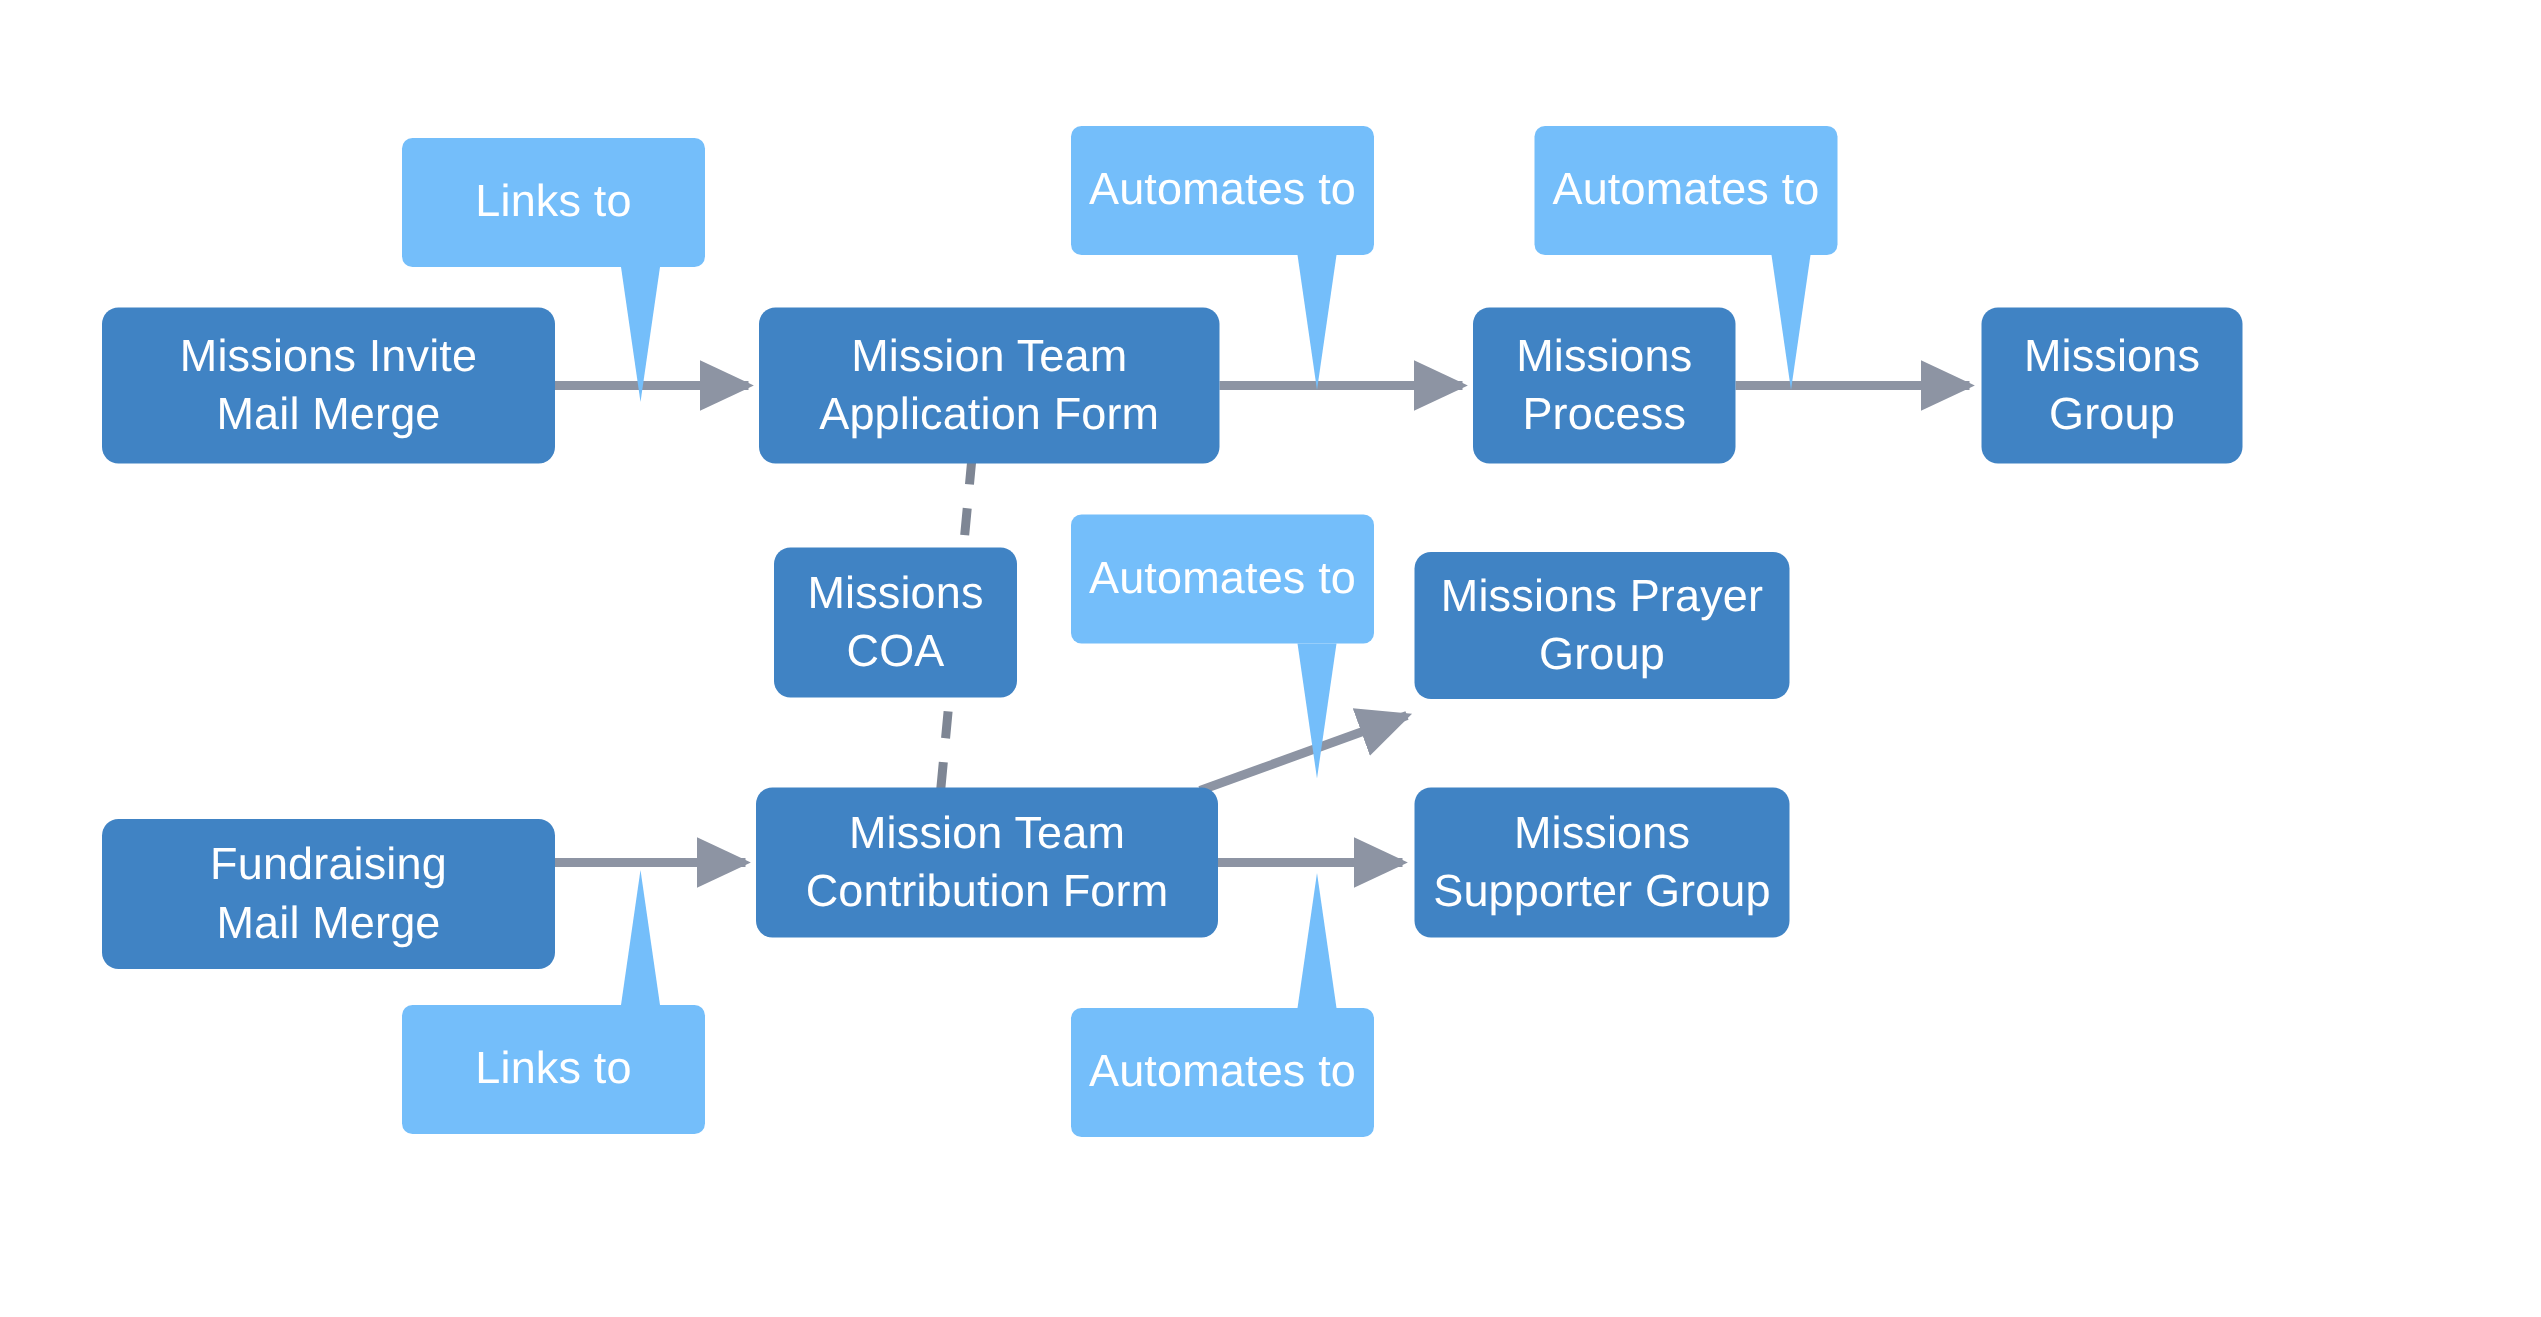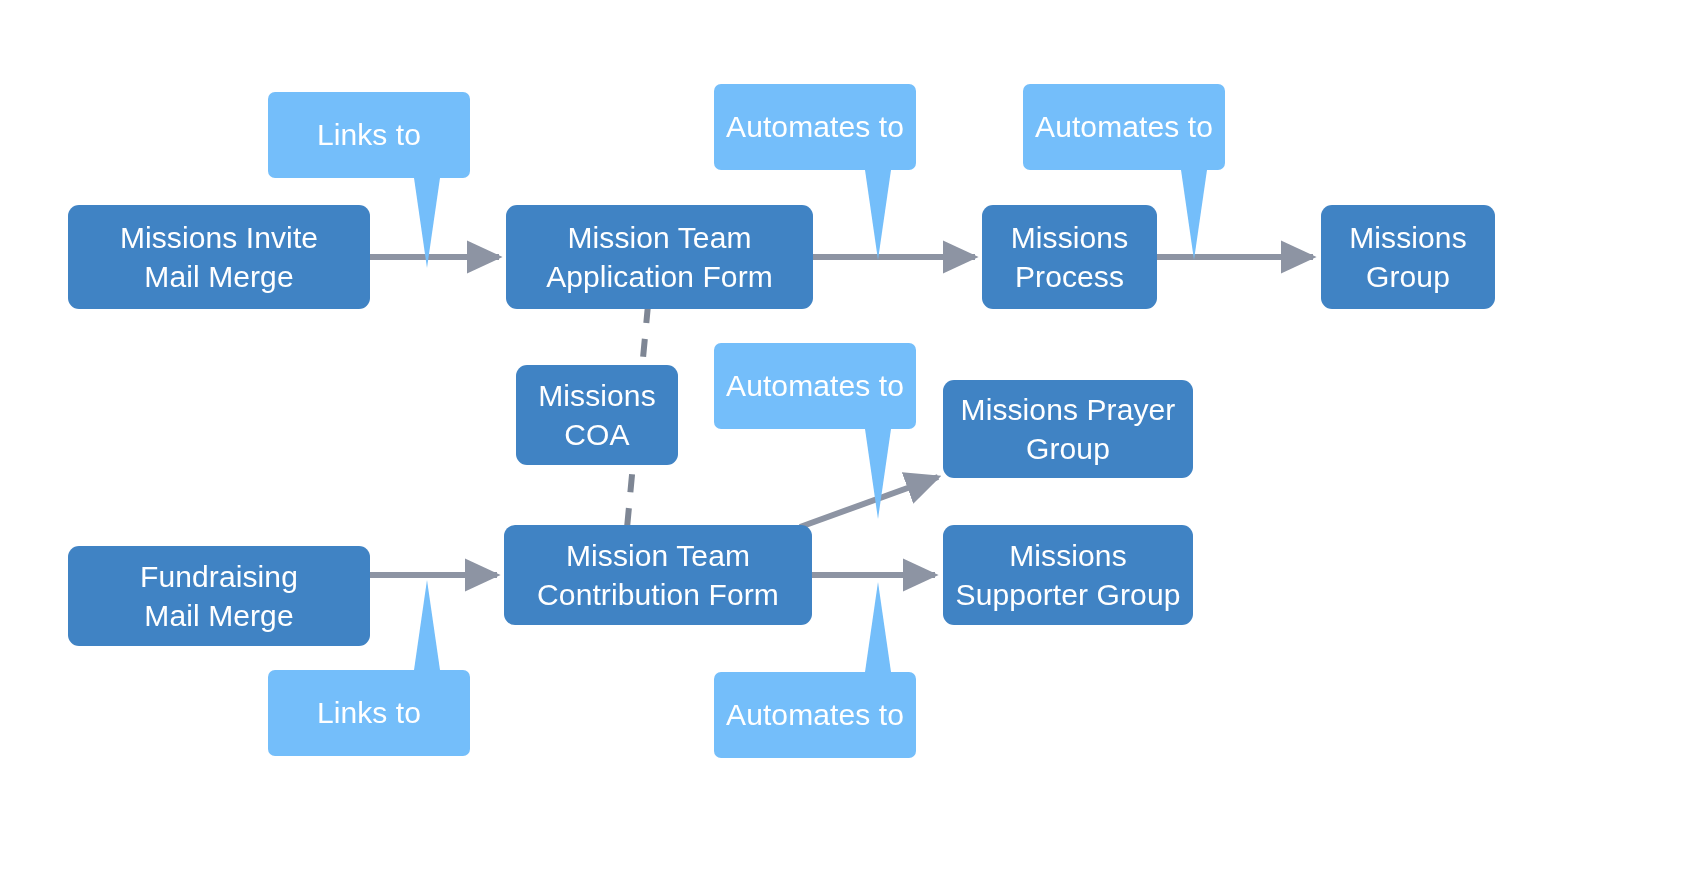--- a/index.html
+++ b/index.html
@@ -158,21 +158,21 @@
   <div class="node" style="left:1321px; top:205px; width:174px; height:104px;">
     <span class="node-label">Missions
 Group</span>
   </div>
 
   <div class="node" style="left:516px; top:365px; width:162px; height:100px;">
     <span class="node-label">Missions
 COA</span>
   </div>
 
-  <div class="node" style="left:943px; top:380px; width:250px; height:98px;">
+  <div class="node" style="left:943px; top:368px; width:250px; height:98px;">
     <span class="node-label">Missions Prayer
 Group</span>
   </div>
 
   <div class="node" style="left:68px; top:546px; width:302px; height:100px;">
     <span class="node-label">Fundraising
 Mail Merge</span>
   </div>
 
   <div class="node" style="left:504px; top:525px; width:308px; height:100px;">

